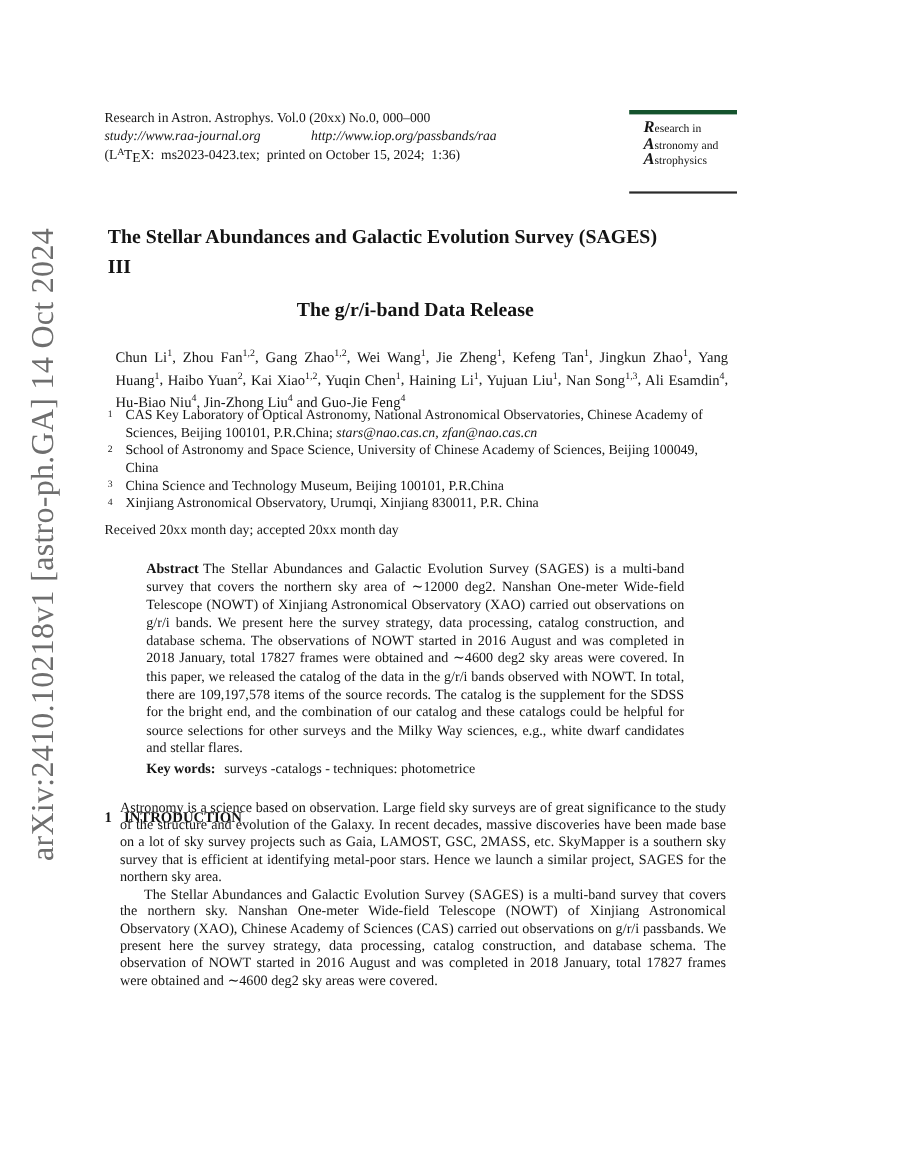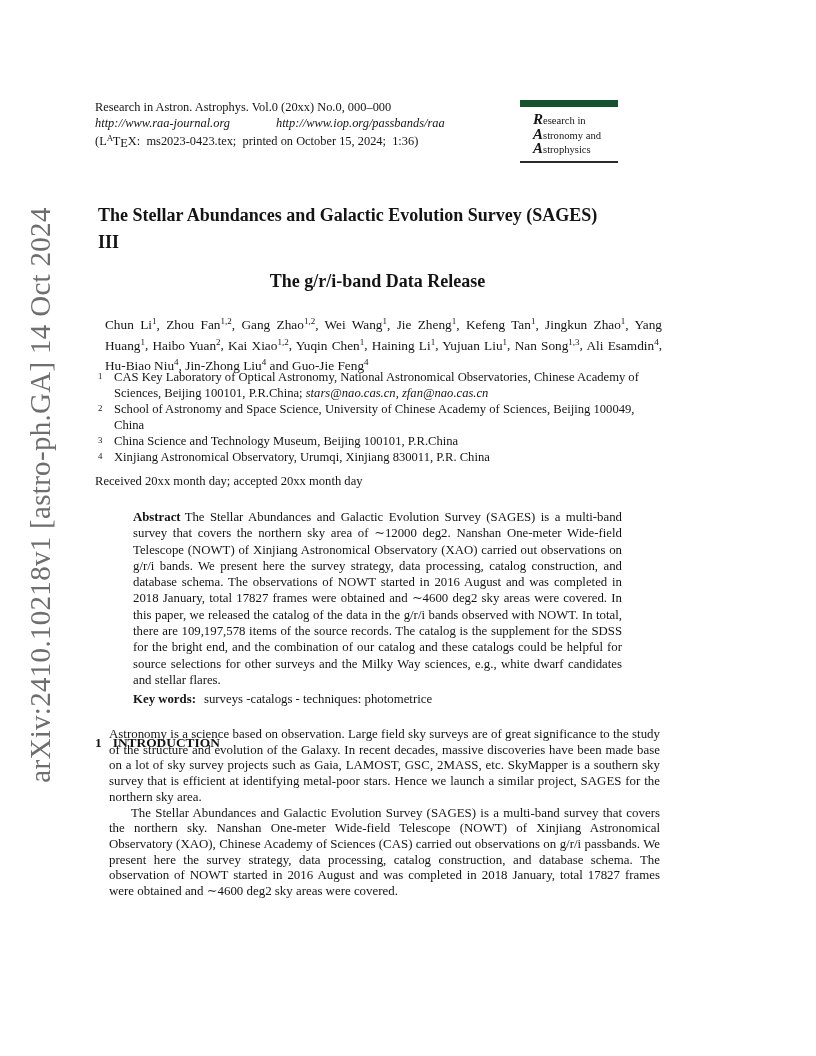--- a/index.html
+++ b/index.html
@@ -19,23 +19,23 @@
   
   .header-left { position:absolute; left:95px; top:100px; width:460px; font-size:12.4px; line-height:15.6px; }
   .header-urls { font-style:italic; }
   .header-url-right { margin-left:46px; }
   .latex-line span { white-space:pre; }
   .latex-a { font-size:9px; vertical-align:3.5px; letter-spacing:-.5px; }
   .latex-e { vertical-align:-2.5px; }
 
   
   .logo-box {
-    position:absolute; left:520px; top:100px; width:98px; box-sizing:border-box;
-    border-top:7px solid #14532d; border-bottom:2px solid #2a2a2a;
-    padding:6px 0 4px 13px; font-size:10.6px; line-height:13.6px;
+    position:absolute; left:572px; top:100px; width:98px; box-sizing:border-box;
+    border-top:4px solid #14532d; border-bottom:2px solid #2a2a2a;
+    padding:6px 0 20px 13px; font-size:10.6px; line-height:13.6px;
   }
   .logo-initial { font-style:italic; font-weight:bold; font-size:15px; }
 
   
   .paper-title {
     position:absolute; left:98px; top:202px; width:565px;
     font-size:18px; font-weight:bold; line-height:27px; white-space:pre-line;
   }
   .paper-subtitle {
     position:absolute; left:95px; top:271px; width:565px;
@@ -74,21 +74,21 @@
 </head>
 <body>
 
 <div class="page">
 
   <div class="arxiv-strip">arXiv:2410.10218v1 [astro-ph.GA] 14 Oct 2024</div>
 
   <div class="header-left">
     <div>Research in Astron. Astrophys. Vol.0 (20xx) No.0, 000–000</div>
     <div class="header-urls">
-      <span>http://www.raa-journal.org</span><span class="header-url-right">http://www.iop.org/passbands/raa</span>
+      <span>study://www.raa-journal.org</span><span class="header-url-right">http://www.iop.org/passbands/raa</span>
     </div>
     <div class="latex-line">
       <span>(L</span><span class="latex-a">A</span><span>T</span><span class="latex-e">E</span><span>X:  ms2023-0423.tex;  printed on October 15, 2024;  1:36)</span>
     </div>
   </div>
 
   <div class="logo-box">
     <div><span class="logo-initial">R</span><span>esearch in</span></div>
     <div><span class="logo-initial">A</span><span>stronomy and</span></div>
     <div><span class="logo-initial">A</span><span>strophysics</span></div>

